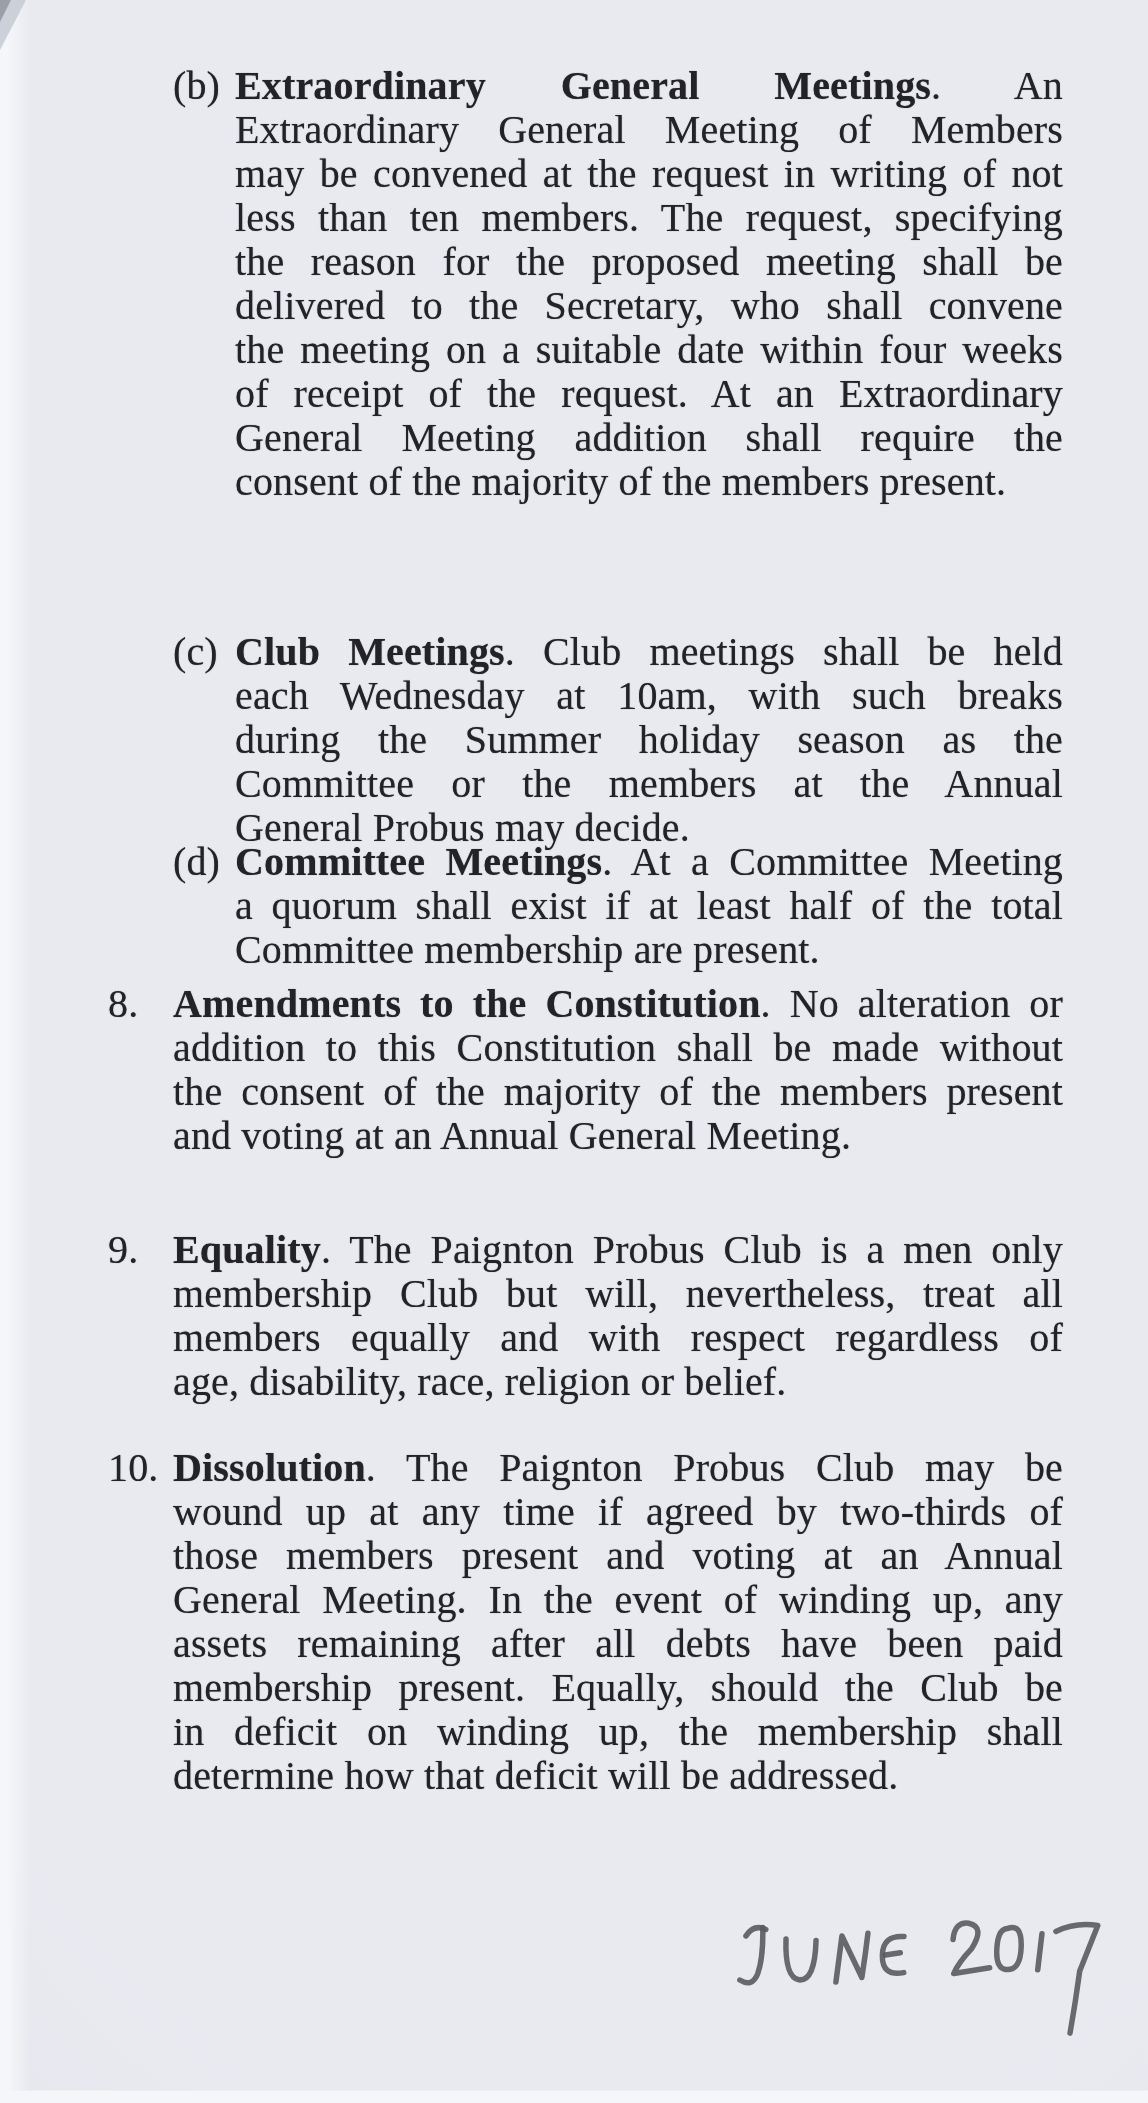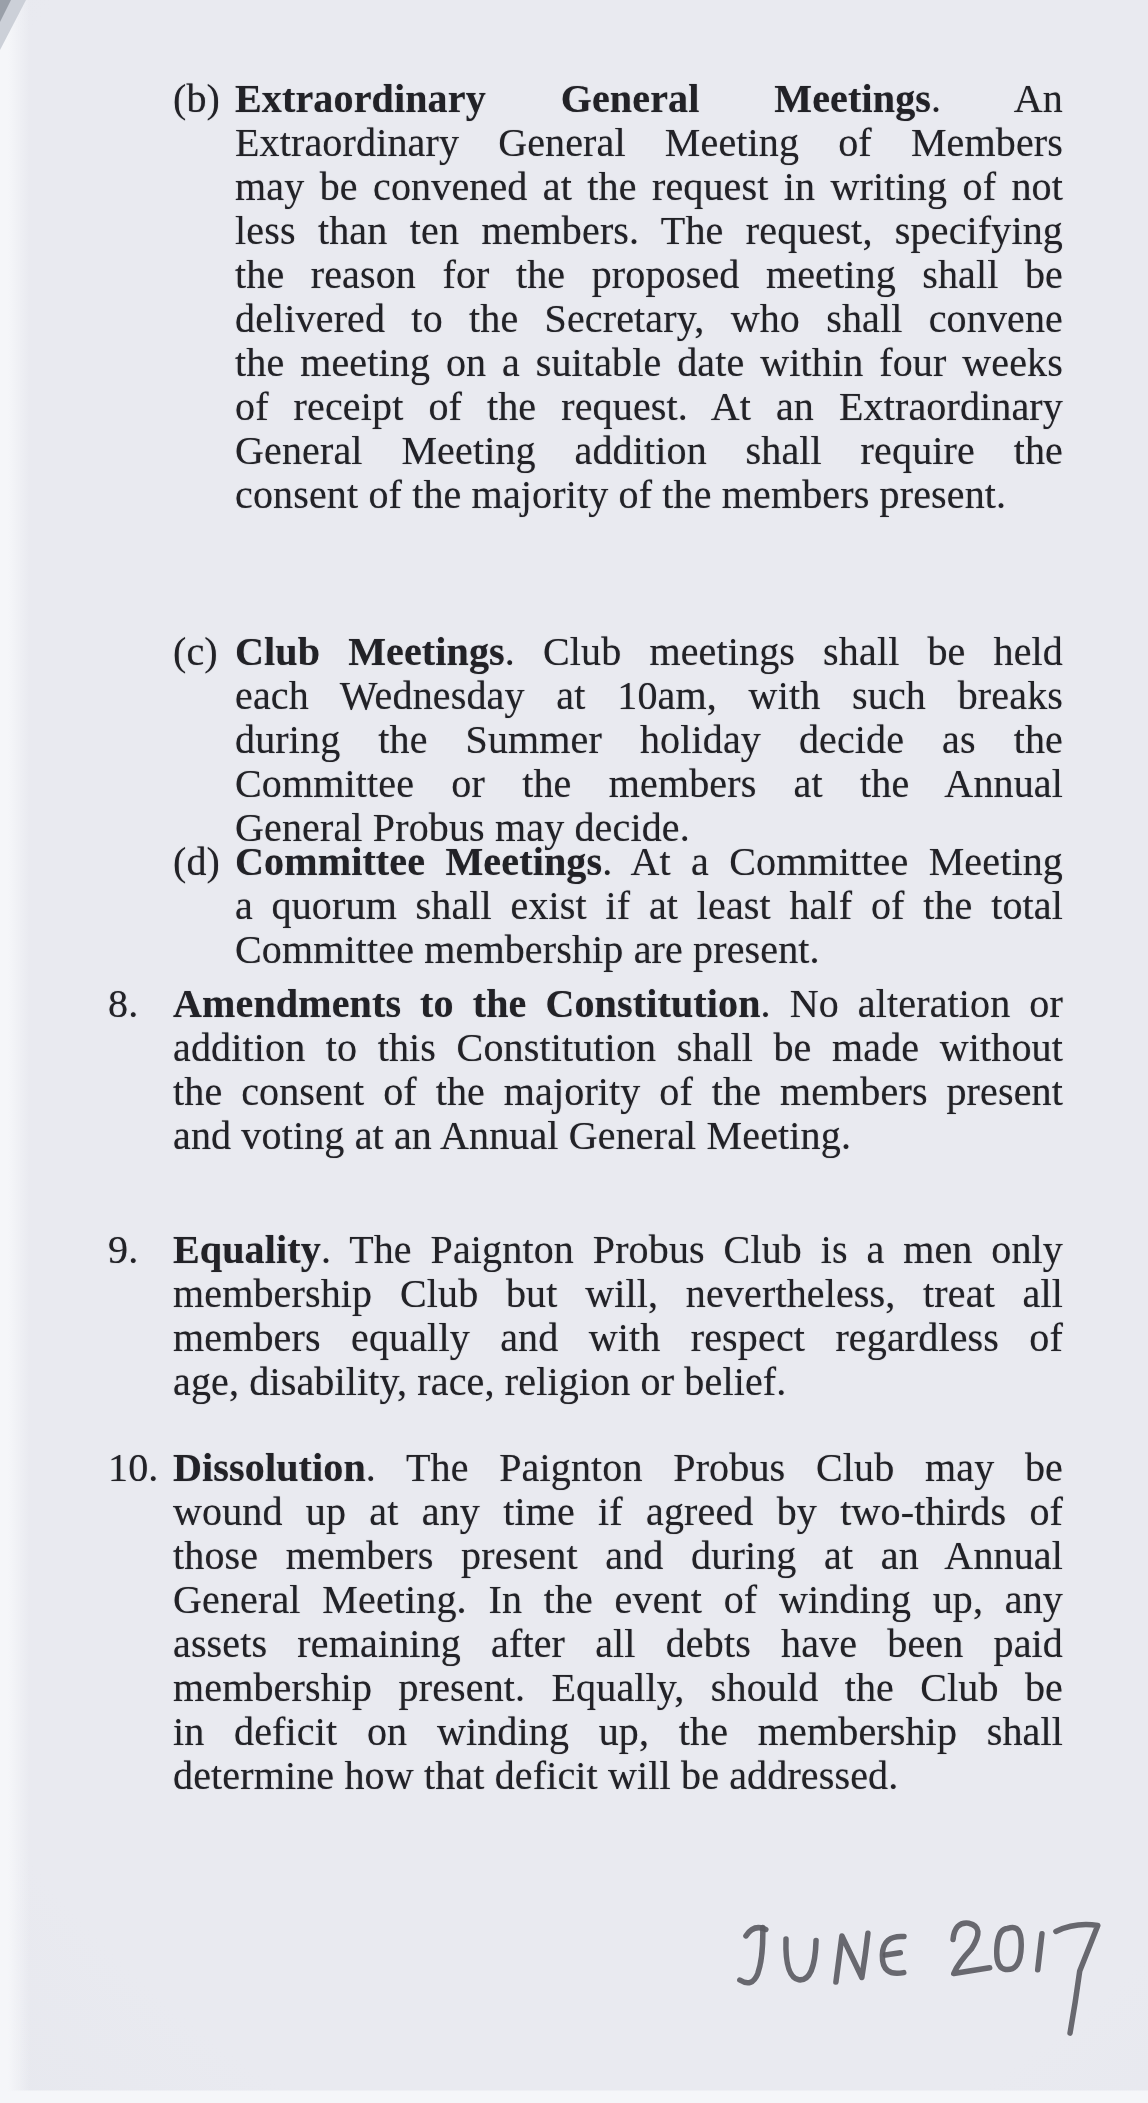--- a/index.html
+++ b/index.html
@@ -65,36 +65,36 @@
   }
 </style>
 </head>
 <body>
 
 <div class="paper">
   <div class="corner"></div>
   <div class="corner-inner"></div>
 
   <section>
-      <div class="item sub" style="top: 77px;">
+      <div class="item sub" style="top: 64px;">
         <div class="line"><span class="label">(b)</span><b>Extraordinary General Meetings</b>. An</div>
         <div class="line wrapped">Extraordinary General Meeting of Members</div>
         <div class="line wrapped">may be convened at the request in writing of not</div>
         <div class="line wrapped">less than ten members. The request, specifying</div>
         <div class="line wrapped">the reason for the proposed meeting shall be</div>
         <div class="line wrapped">delivered to the Secretary, who shall convene</div>
         <div class="line wrapped">the meeting on a suitable date within four weeks</div>
         <div class="line wrapped">of receipt of the request. At an Extraordinary</div>
         <div class="line wrapped">General Meeting addition shall require the</div>
         <div class="line wrapped last">consent of the majority of the members present.</div>
       </div>
       <div class="item sub" style="top: 582px; margin-top: 48px;">
         <div class="line"><span class="label">(c)</span><b>Club Meetings</b>. Club meetings shall be held</div>
         <div class="line wrapped">each Wednesday at 10am, with such breaks</div>
-        <div class="line wrapped">during the Summer holiday decide as the</div>
+        <div class="line wrapped">during the Summer holiday season as the</div>
         <div class="line wrapped">Committee or the members at the Annual</div>
         <div class="line wrapped last">General Probus may decide.</div>
       </div>
       <div class="item sub" style="top: 840px;">
         <div class="line"><span class="label">(d)</span><b>Committee Meetings</b>. At a Committee Meeting</div>
         <div class="line wrapped">a quorum shall exist if at least half of the total</div>
         <div class="line wrapped last">Committee membership are present.</div>
       </div>
       <div class="item num" style="top: 982px;">
         <div class="line"><span class="label">8.</span><b>Amendments to the Constitution</b>. No alteration or</div>
@@ -104,21 +104,21 @@
       </div>
       <div class="item num" style="top: 1228px;">
         <div class="line"><span class="label">9.</span><b>Equality</b>. The Paignton Probus Club is a men only</div>
         <div class="line wrapped">membership Club but will, nevertheless, treat all</div>
         <div class="line wrapped">members equally and with respect regardless of</div>
         <div class="line wrapped last">age, disability, race, religion or belief.</div>
       </div>
       <div class="item num" style="top: 1446px;">
         <div class="line"><span class="label">10.</span><b>Dissolution</b>. The Paignton Probus Club may be</div>
         <div class="line wrapped">wound up at any time if agreed by two-thirds of</div>
-        <div class="line wrapped">those members present and during at an Annual</div>
+        <div class="line wrapped">those members present and voting at an Annual</div>
         <div class="line wrapped">General Meeting. In the event of winding up, any</div>
         <div class="line wrapped">assets remaining after all debts have been paid</div>
         <div class="line wrapped">membership present. Equally, should the Club be</div>
         <div class="line wrapped">in deficit on winding up, the membership shall</div>
         <div class="line wrapped last">determine how that deficit will be addressed.</div>
       </div>
     </section>
 
   <svg class="handwriting" width="400" height="150" viewBox="0 0 400 150" role="img" aria-label="June 2017">
     <g>

